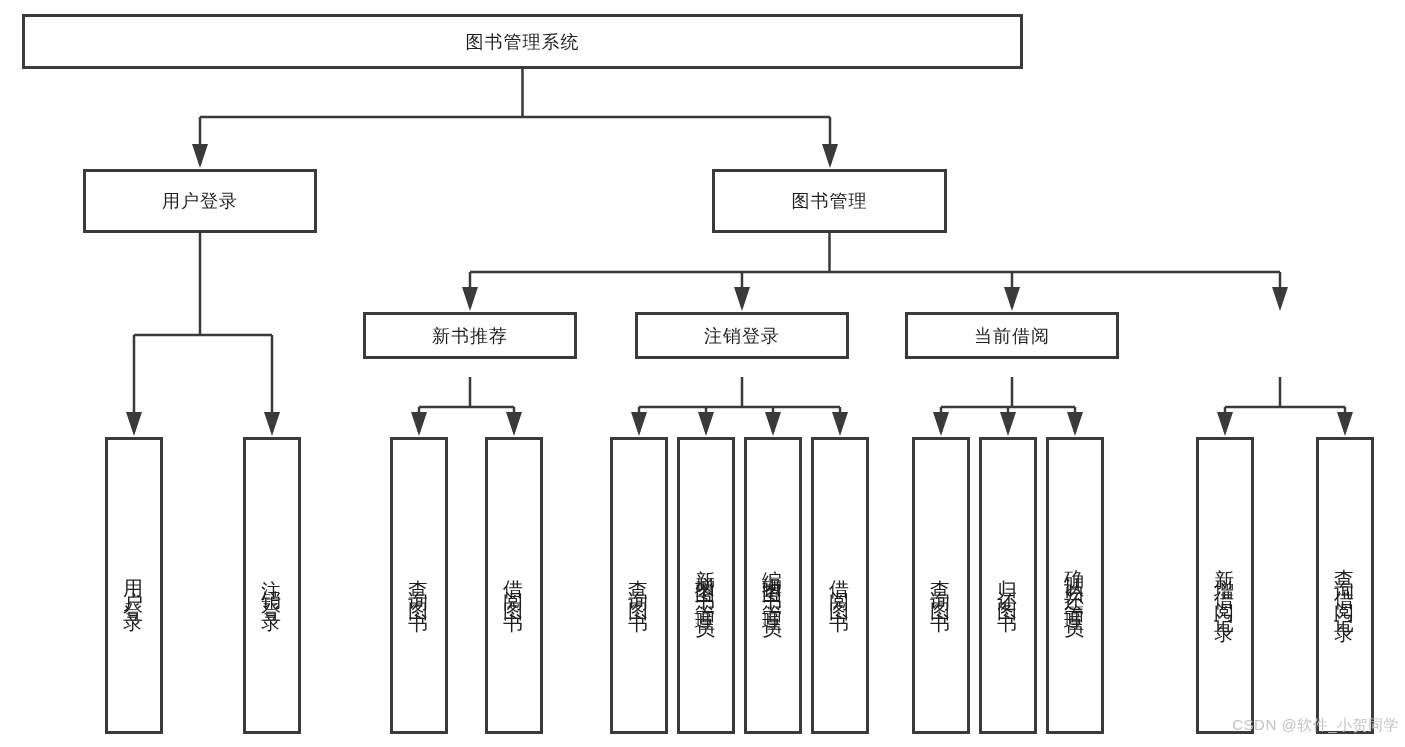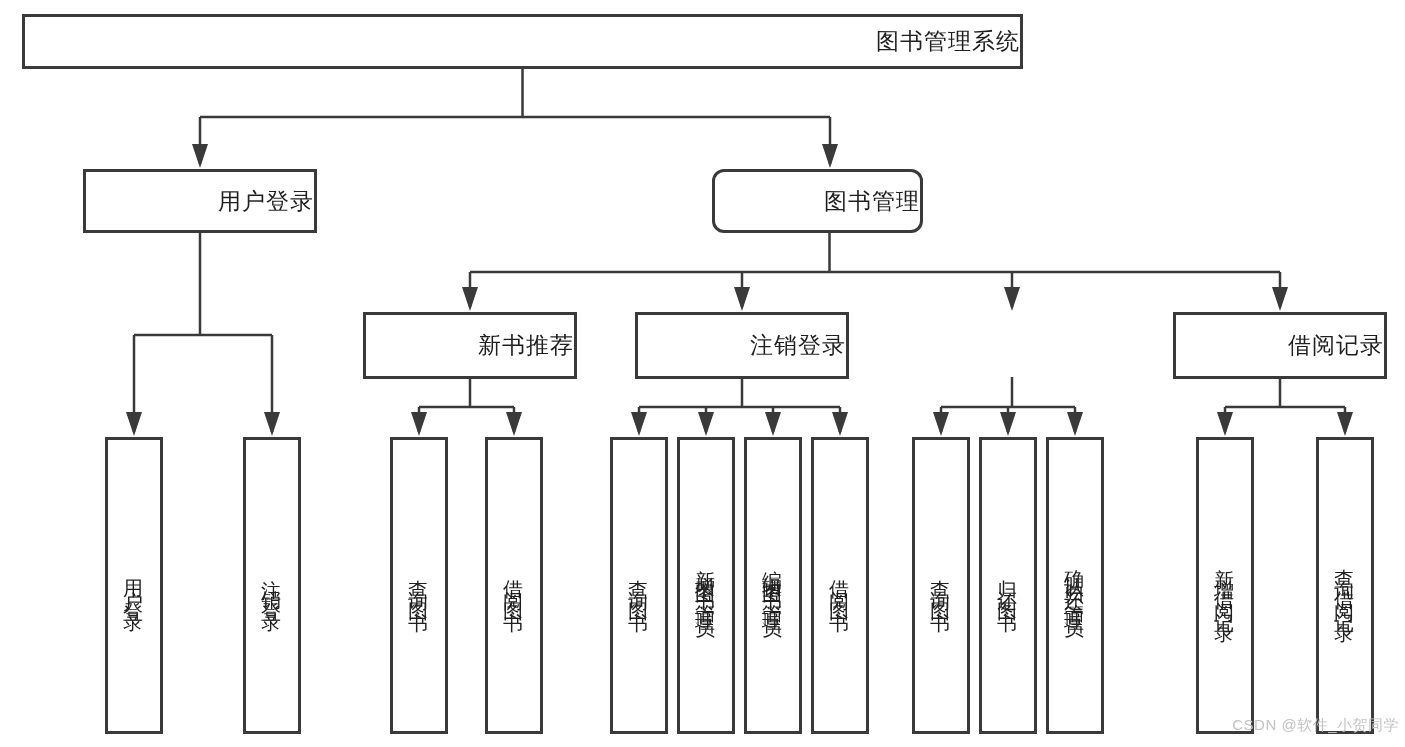--- a/index.html
+++ b/index.html
@@ -19,25 +19,25 @@
   .box {
     position: absolute;
     box-sizing: border-box;
     background: #ffffff;
     border: 3px solid #3a3a3a;
     display: flex;
     align-items: center;
     justify-content: center;
     color: #1f1f1f;
   }
-  .box.h { font-size: 23px; letter-spacing: 1px; justify-content: flex-end; }
+  .box.h { font-size: 18px; letter-spacing: 1px; }
   .root   { left: 22px;   top: 14px;  width: 1001px; height: 55px; }
   .l2a    { left: 83px;   top: 169px; width: 234px;  height: 64px; }
-  .l2b    { left: 712px;  top: 169px; width: 211px;  height: 64px; border-radius: 12px; }
-  .l3     { top: 312px; width: 214px; height: 67px; }
+  .l2b    { left: 712px;  top: 169px; width: 235px;  height: 64px; }
+  .l3     { top: 312px; width: 214px; height: 47px; }
   .l3a    { left: 363px; }
   .l3b    { left: 635px; }
   .l3c    { left: 905px; }
   .l3d    { left: 1173px; }
   .leaf   { top: 437px; width: 58px; height: 297px; }
   .leaf .vtxt {
     writing-mode: vertical-rl;
     text-orientation: mixed;
     font-size: 20px;
     letter-spacing: 11px;
@@ -119,22 +119,22 @@
   <div class="box h l2b">
     <span>图书管理</span>
   </div>
 
   <div class="box h l3 l3a">
     <span>新书推荐</span>
   </div>
   <div class="box h l3 l3b">
     <span>注销登录</span>
   </div>
-  <div class="box h l3 l3d">
-    <span>借阅记录</span>
+  <div class="box h l3 l3c">
+    <span>当前借阅</span>
   </div>
 
   <div class="box leaf g1a">
     <span class="vtxt">用户登录</span>
   </div>
   <div class="box leaf g1b">
     <span class="vtxt">注销登录</span>
   </div>
 
   <div class="box leaf g2a">

